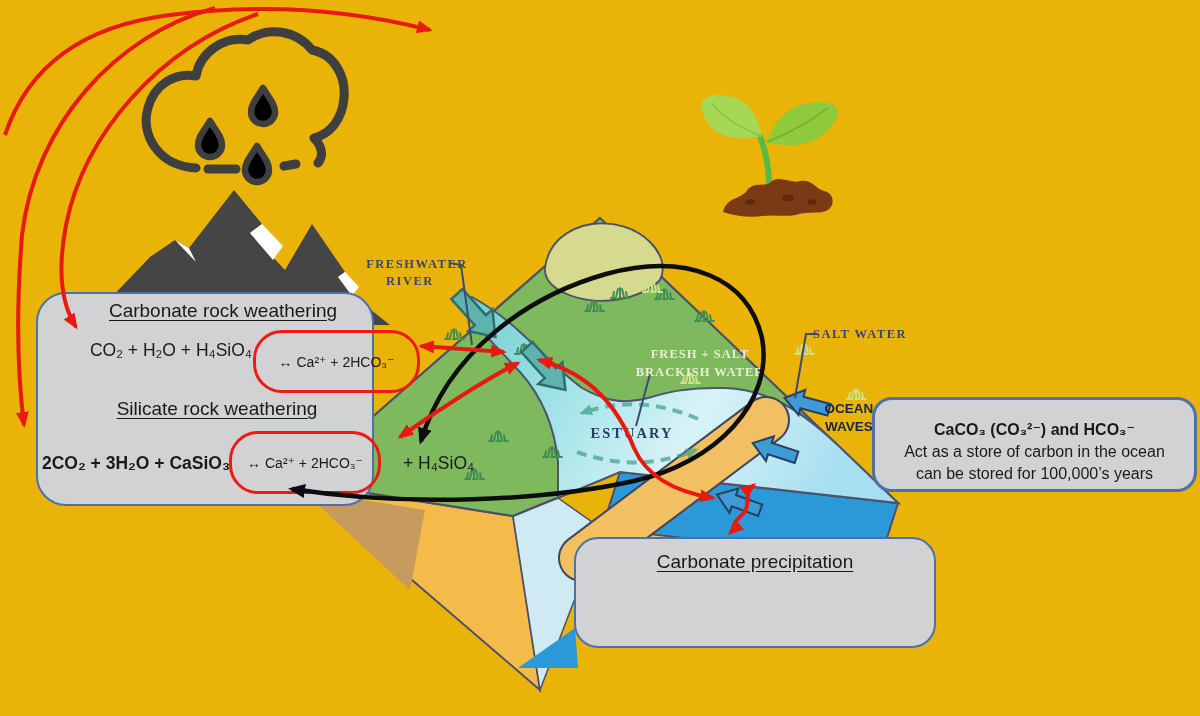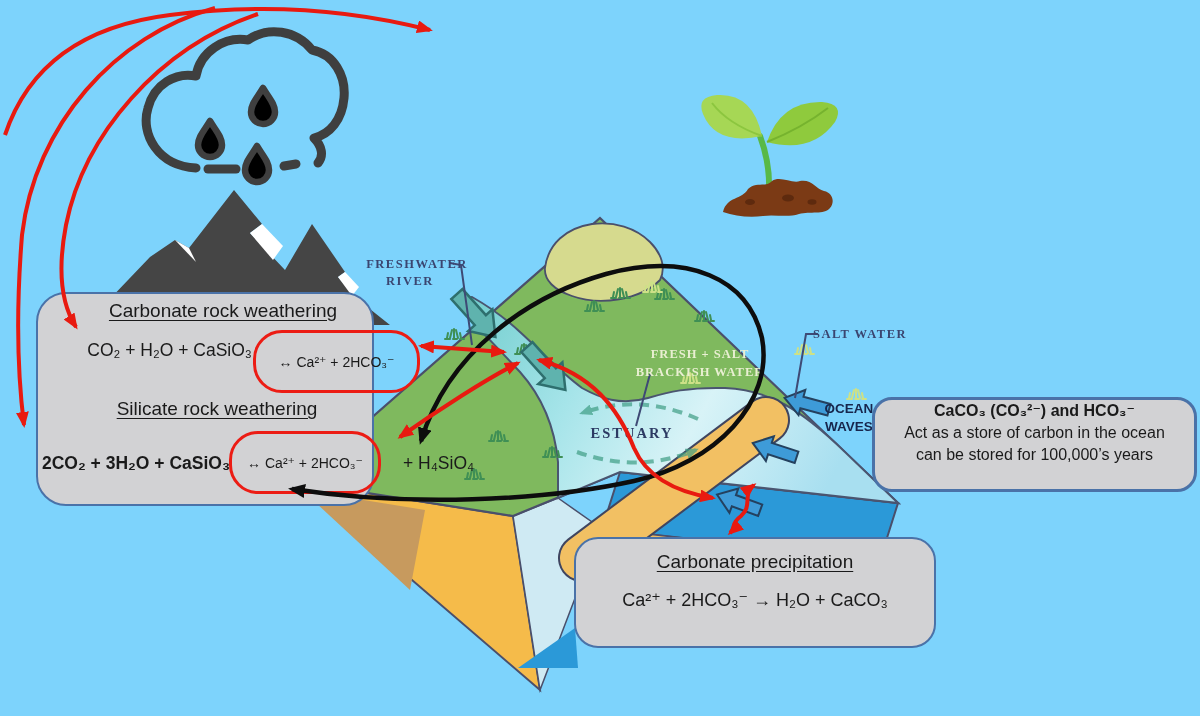--- a/index.html
+++ b/index.html
@@ -1,25 +1,25 @@
 <!DOCTYPE html>
 <html><head>
 <meta charset="utf-8">
 <style>
   html,body{margin:0;padding:0;background:#000;}
-  .canvas{position:relative;width:1200px;height:716px;background:#7dd3fc;overflow:hidden;
+  .canvas{position:relative;width:1200px;height:716px;background:#eab308;overflow:hidden;
           font-family:"Liberation Sans","DejaVu Sans",sans-serif;}
   svg{position:absolute;left:0;top:0;}
   #base-art{z-index:1;}
   #arrow-overlay{z-index:3;pointer-events:none;}
   .gbox{position:absolute;z-index:2;background:#d2d2d4;border:2.5px solid #4a72a8;
         box-sizing:border-box;color:#1a1a1a;}
   #weathering-box{left:36px;top:292px;width:338px;height:214px;border-radius:30px;}
   #store-box{left:872px;top:397px;width:325px;height:95px;border-radius:20px;border-width:3px;
-             text-align:center;font-size:16px;line-height:22px;padding-top:0;}
+             text-align:center;font-size:16px;line-height:22px;padding-top:19px;}
   #precip-box{left:574px;top:537px;width:362px;height:111px;border-radius:24px;text-align:center;}
   .wtitle{position:absolute;width:100%;text-align:center;font-size:19px;
           text-decoration:underline;text-underline-offset:3px;}
   .weq{position:absolute;font-size:17.5px;line-height:22px;white-space:nowrap;}
   .redbox{position:absolute;border:3.5px solid #ec1c14;border-radius:29px;
           display:flex;align-items:center;justify-content:center;
           font-size:14px;white-space:nowrap;box-sizing:border-box;}
   .bold{font-weight:bold;}
   .ptitle{margin-top:12px;font-size:19px;text-decoration:underline;text-underline-offset:3px;}
   .peq{margin-top:16px;font-size:18px;}
@@ -158,37 +158,36 @@
     <text class="maplabel" x="700" y="358" font-size="12.5" letter-spacing="1" fill="#e9efd2">FRESH + SALT</text>
     <text class="maplabel" x="700" y="376" font-size="12.5" letter-spacing="1" fill="#e9efd2">BRACKISH WATER</text>
     <text class="maplabel" x="632" y="438" font-size="14.5" letter-spacing="2" fill="#2c3a63">ESTUARY</text>
     <text x="849" y="413" font-size="13.5" font-weight="bold" fill="#17264d">OCEAN</text>
     <text x="849" y="431" font-size="13.5" font-weight="bold" fill="#17264d">WAVES</text>
   </g>
 </svg>
 
 <div class="gbox" id="weathering-box">
   <div class="wtitle" style="top:6px;padding-left:18px;">Carbonate rock weathering</div>
-  <div class="weq" style="top:45px;left:30px;width:184px;text-align:right;">CO₂ + H₂O + CaSiO₃</div>
+  <div class="weq" style="top:45px;left:30px;width:184px;text-align:right;">CO₂ + H₂O + H₄SiO₄</div>
   <div class="redbox" style="left:215px;top:36px;width:167px;height:63px;">↔ Ca²⁺ + 2HCO₃⁻</div>
   <div class="wtitle" style="top:104px;padding-left:12px;">Silicate rock weathering</div>
   <div class="weq" style="top:158px;left:4px;width:184px;text-align:right;font-weight:bold;">2CO₂ + 3H₂O + CaSiO₃</div>
   <div class="redbox" style="left:191px;top:137px;width:152px;height:63px;">↔ Ca²⁺ + 2HCO₃⁻</div>
   <div class="weq" style="top:158px;left:365px;">+ H₄SiO₄</div>
 </div>
 
 <div class="gbox" id="store-box">
   <div class="bold">CaCO₃ (CO₃²⁻) and HCO₃⁻</div>
   <div>Act as a store of carbon in the ocean</div>
   <div>can be stored for 100,000’s years</div>
 </div>
 
 <div class="gbox" id="precip-box">
   <div class="ptitle">Carbonate precipitation</div>
-  <div class="peq">Ca²⁺ + 2HCO₃⁻ → H₂O + CaCO₃</div>
 </div>
 
 <svg id="arrow-overlay" width="1200" height="716" viewBox="0 0 1200 716">
   <defs>
     <marker id="mr" markerUnits="userSpaceOnUse" markerWidth="16" markerHeight="13" refX="13" refY="6.5" orient="auto-start-reverse">
       <path d="M0,0 L16,6.5 L0,13 Z" fill="#e81a10"></path>
     </marker>
     <marker id="mb" markerUnits="userSpaceOnUse" markerWidth="17" markerHeight="14" refX="13" refY="7" orient="auto-start-reverse">
       <path d="M0,0 L17,7 L0,14 Z" fill="#0d0d0d"></path>
     </marker>

